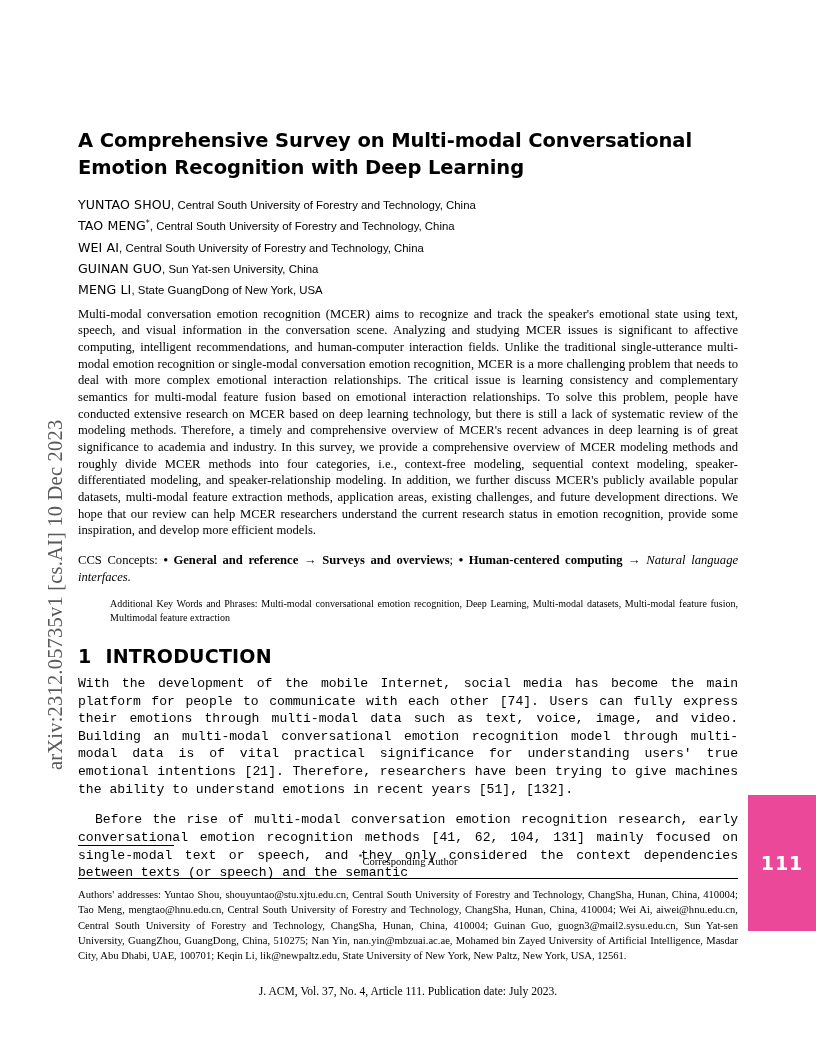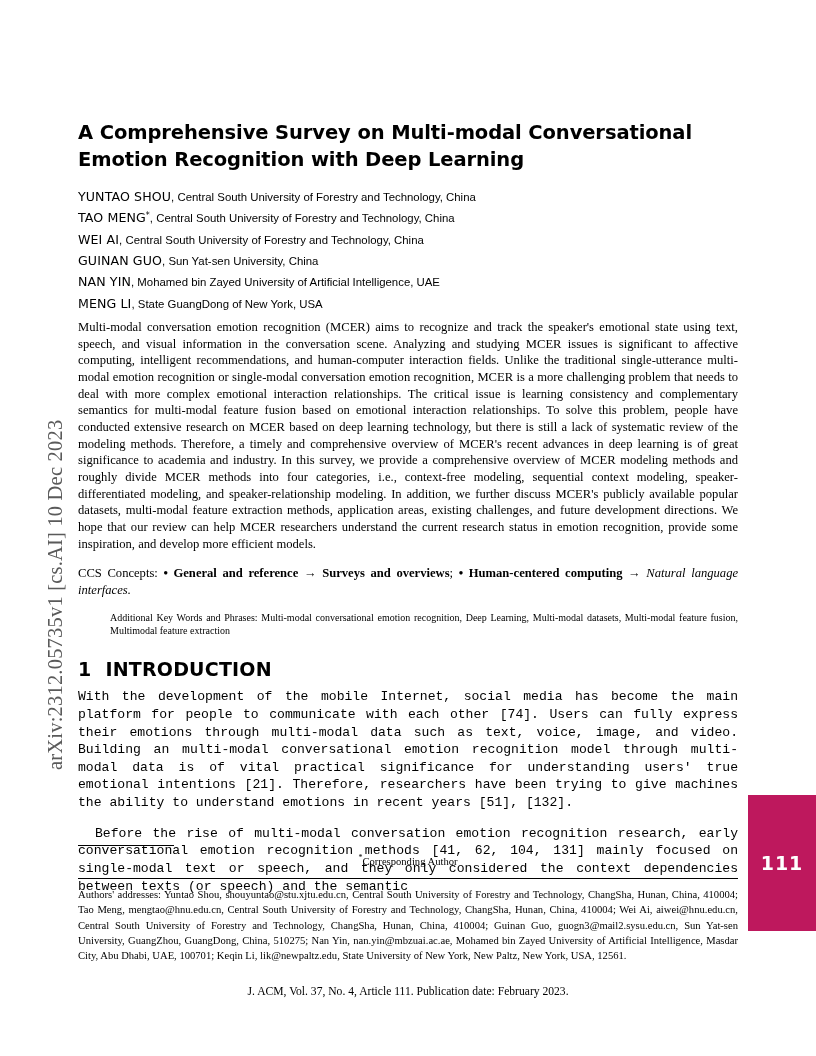--- a/index.html
+++ b/index.html
@@ -34,21 +34,21 @@
     font-family: "Liberation Serif", serif;
     font-size: 20.5px;
     letter-spacing: 0.2px;
     color: #5a5a5a;
   }
 
   
   #content {
     position: absolute;
     left: 78px;
-    top: 4px;
+    top: 12px;
     width: 660px;
   }
 
   
   #paper-title {
     font-family: "DejaVu Sans", sans-serif;
     font-size: 19.5px;
     font-weight: bold;
     line-height: 1.38;
     letter-spacing: -0.1px;
@@ -166,21 +166,21 @@
     hyphens: auto;
   }
 
   
   #page-badge {
     position: absolute;
     left: 748px;
     top: 795px;
     width: 68px;
     height: 136px;
-    background: #be185d;
+    background: #ec4899;
     color: #ffffff;
     display: flex;
     align-items: center;
     justify-content: center;
     font-family: "DejaVu Sans", sans-serif;
     font-size: 19px;
     font-weight: bold;
     letter-spacing: 1px;
   }
 
@@ -210,23 +210,20 @@
       <span class="author-name">YUNTAO SHOU</span><span class="author-star"></span><span class="author-affil">, <span>Central South University of Forestry and Technology, China</span></span>
     </div>
     <div class="author-row">
       <span class="author-name">TAO MENG</span><span class="author-star">*</span><span class="author-affil">, <span>Central South University of Forestry and Technology, China</span></span>
     </div>
     <div class="author-row">
       <span class="author-name">WEI AI</span><span class="author-star"></span><span class="author-affil">, <span>Central South University of Forestry and Technology, China</span></span>
     </div>
     <div class="author-row">
       <span class="author-name">GUINAN GUO</span><span class="author-star"></span><span class="author-affil">, <span>Sun Yat-sen University, China</span></span>
-    </div>
-    <div class="author-row">
-      <span class="author-name">NAN YIN</span><span class="author-star"></span><span class="author-affil">, <span>Mohamed bin Zayed University of Artificial Intelligence, UAE</span></span>
     </div>
     <div class="author-row">
       <span class="author-name">MENG LI</span><span class="author-star"></span><span class="author-affil">, <span>State GuangDong of New York, USA</span></span>
     </div>
   </div>
 
   <div id="abstract">Multi-modal conversation emotion recognition (MCER) aims to recognize and track the speaker's emotional state using text, speech, and visual information in the conversation scene. Analyzing and studying MCER issues is significant to affective computing, intelligent recommendations, and human-computer interaction fields. Unlike the traditional single-utterance multi-modal emotion recognition or single-modal conversation emotion recognition, MCER is a more challenging problem that needs to deal with more complex emotional interaction relationships. The critical issue is learning consistency and complementary semantics for multi-modal feature fusion based on emotional interaction relationships. To solve this problem, people have conducted extensive research on MCER based on deep learning technology, but there is still a lack of systematic review of the modeling methods. Therefore, a timely and comprehensive overview of MCER's recent advances in deep learning is of great significance to academia and industry. In this survey, we provide a comprehensive overview of MCER modeling methods and roughly divide MCER methods into four categories, i.e., context-free modeling, sequential context modeling, speaker-differentiated modeling, and speaker-relationship modeling. In addition, we further discuss MCER's publicly available popular datasets, multi-modal feature extraction methods, application areas, existing challenges, and future development directions. We hope that our review can help MCER researchers understand the current research status in emotion recognition, provide some inspiration, and develop more efficient models.</div>
 
   <div id="ccs-concepts">
     <span>CCS Concepts:</span>
@@ -251,13 +248,13 @@
 
 <div id="footnote-area">
   <div id="footnote-rule-short"></div>
   <div id="corresponding-author"><span class="star">*</span><span>Corresponding Author</span></div>
   <div id="footnote-rule-long"></div>
   <div id="authors-addresses">Authors' addresses: Yuntao Shou, shouyuntao@stu.xjtu.edu.cn, Central South University of Forestry and Technology, ChangSha, Hunan, China, 410004; Tao Meng, mengtao@hnu.edu.cn, Central South University of Forestry and Technology, ChangSha, Hunan, China, 410004; Wei Ai, aiwei@hnu.edu.cn, Central South University of Forestry and Technology, ChangSha, Hunan, China, 410004; Guinan Guo, guogn3@mail2.sysu.edu.cn, Sun Yat-sen University, GuangZhou, GuangDong, China, 510275; Nan Yin, nan.yin@mbzuai.ac.ae, Mohamed bin Zayed University of Artificial Intelligence, Masdar City, Abu Dhabi, UAE, 100701; Keqin Li, lik@newpaltz.edu, State University of New York, New Paltz, New York, USA, 12561.</div>
 </div>
 
 <div id="page-badge">111</div>
 
-<div id="footer-citation">J. ACM, Vol. 37, No. 4, Article 111. Publication date: February 2023.</div>
+<div id="footer-citation">J. ACM, Vol. 37, No. 4, Article 111. Publication date: July 2023.</div>
 
 </body></html>

